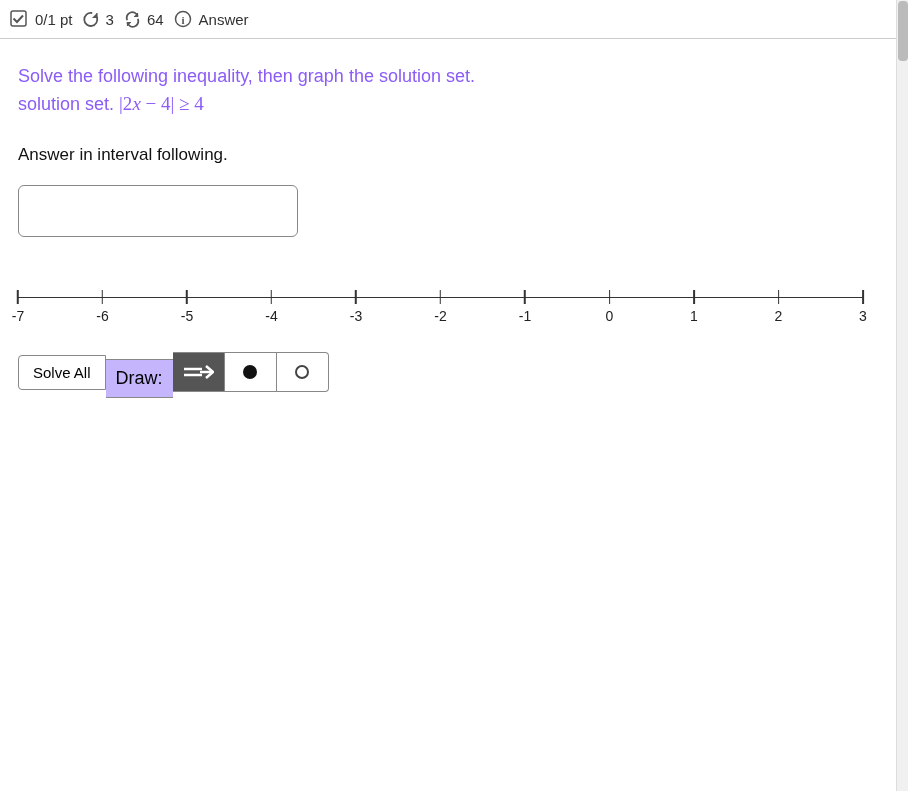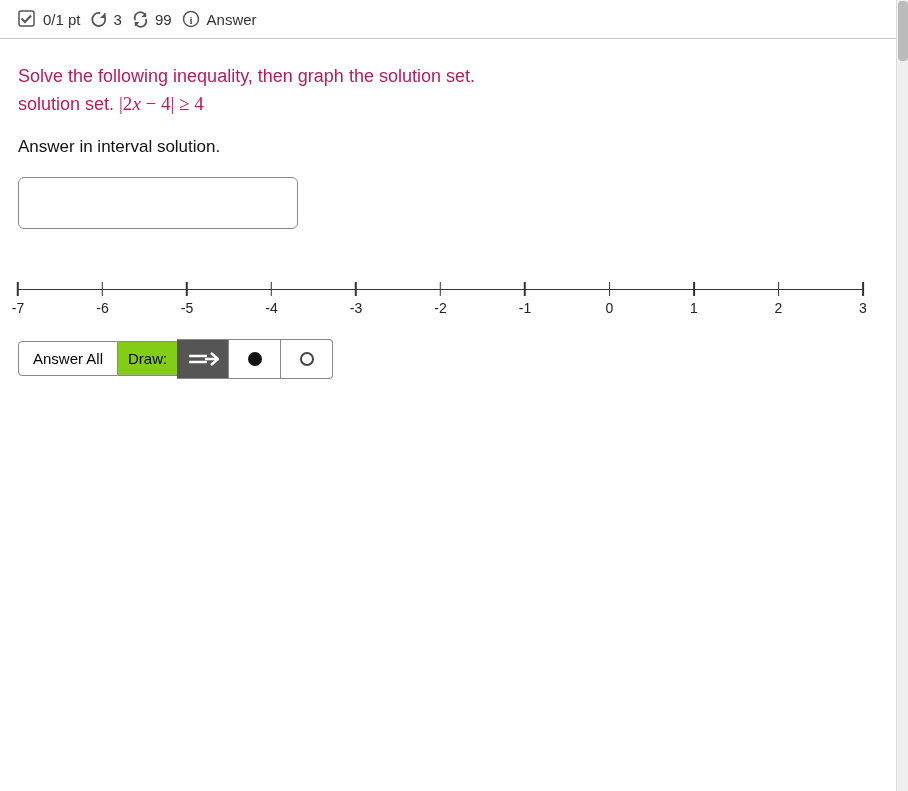--- a/index.html
+++ b/index.html
@@ -8,21 +8,21 @@
       background: #fff;
       width: 908px;
       min-height: 791px;
       position: relative;
       overflow: hidden;
     }
 
     .top-bar {
       display: flex;
       align-items: center;
-      padding: 10px 18px;
+      padding: 10px 10px;
       border-bottom: 1px solid #ccc;
       gap: 10px;
       font-size: 15px;
       color: #333;
     }
 
     .top-bar-item {
       display: flex;
       align-items: center;
       gap: 4px;
@@ -49,22 +49,22 @@
     }
 
     .main-content {
       padding: 24px 24px 20px 18px;
       max-width: 890px;
     }
 
     .problem-text {
       font-size: 18px;
       line-height: 1.5;
-      margin-bottom: 18px;
-      color: #be185d;
+      margin-bottom: 26px;
+      color: #8b5cf6;
     }
 
     .answer-label {
       font-size: 17px;
       margin-bottom: 20px;
       color: #111;
     }
 
     .answer-input-box {
       width: 280px;
@@ -134,22 +134,23 @@
       background: #fff;
       font-size: 15px;
       cursor: pointer;
       border-radius: 4px 0 0 4px;
     }
 
     .draw-label {
       padding: 8px 10px;
       border-top: 1.5px solid #888;
       border-bottom: 1.5px solid #888;
-      background: #84cc16;
-      font-size: 15px;
+      background: #c4b5fd;
+      font-size: 18px;
+      margin-top: 12px;
     }
 
     .tool-btn {
       width: 52px;
       height: 40px;
       border: 1.5px solid #888;
       border-left: none;
       background: #555;
       cursor: pointer;
       display: flex;
@@ -215,41 +216,41 @@
     </svg>
     <span>3</span>
   </span>
   <span class="top-bar-item">
     <svg width="17" height="17" viewBox="0 0 17 17" style="margin-right:2px">
       <path d="M3 8.5 A5.5 5.5 0 0 1 13.5 5" fill="none" stroke="#555" stroke-width="1.8" stroke-linecap="round"></path>
       <polyline points="13.5,2 13.5,5.5 10,5.5" fill="#555" stroke="#555" stroke-width="1.2"></polyline>
       <path d="M14 8.5 A5.5 5.5 0 0 1 3.5 12" fill="none" stroke="#555" stroke-width="1.8" stroke-linecap="round"></path>
       <polyline points="3.5,15 3.5,11.5 7,11.5" fill="#555" stroke="#555" stroke-width="1.2"></polyline>
     </svg>
-    <span>99</span>
+    <span>64</span>
   </span>
   <span class="top-bar-item" style="cursor:pointer">
     <svg width="18" height="18" viewBox="0 0 18 18" style="margin-right:3px">
       <circle cx="9" cy="9" r="7.5" fill="none" stroke="#555" stroke-width="1.5"></circle>
       <text x="9" y="13.5" text-anchor="middle" font-size="11" fill="#555" font-family="serif" font-weight="bold">i</text>
     </svg>
     <span>Answer</span>
   </span>
 </div>
 
 <div class="main-content">
 
   
   <div class="problem-text">
     <span>Solve the following inequality, then graph the solution set.</span><br>
     solution set. <span style="font-family: 'Times New Roman', serif; font-size:19px;text-align:right;">|2<span style="font-style:italic">x</span> − 4| ≥ 4</span>
   </div>
 
   
-  <div class="answer-label">Answer in interval solution.</div>
+  <div class="answer-label">Answer in interval following.</div>
 
   
   <input type="text" class="answer-input-box" value="" placeholder="" style="">
 
   
   <div class="number-line-wrapper">
     <div class="axis-line"></div>
     <div class="tick-container" id="tick-container">
         <div class="tick-item" style="left: 0px; transform: translateX(-50%);">
           <div class="t-line"></div>
@@ -294,21 +295,21 @@
         <div class="tick-item" style="left: 845px; transform: translateX(-50%);">
           <div class="t-line"></div>
           <div class="t-label">3</div>
         </div>
       </div>
   </div>
 
   
   <div class="toolbar">
     <button class="btn-clear-all">
-      <span>Answer All</span>
+      <span>Solve All</span>
     </button>
     <div class="draw-label">Draw:</div>
 
     <div class="tool-btn" title="arrow tool">
       <svg width="32" height="22" viewBox="0 0 32 22">
 
         <line x1="2" y1="8" x2="20" y2="8" stroke="#fff" stroke-width="2.5"></line>
         <line x1="2" y1="14" x2="20" y2="14" stroke="#fff" stroke-width="2.5"></line>
 
         <line x1="18" y1="11" x2="30" y2="11" stroke="#fff" stroke-width="2.5"></line>

